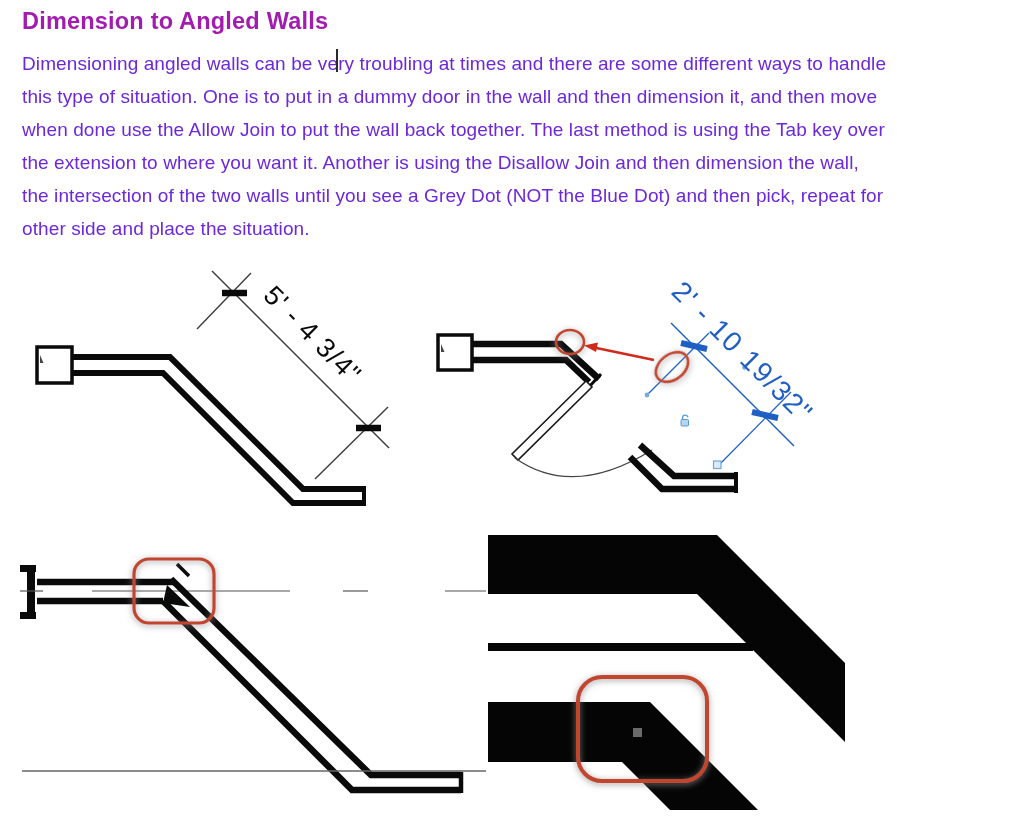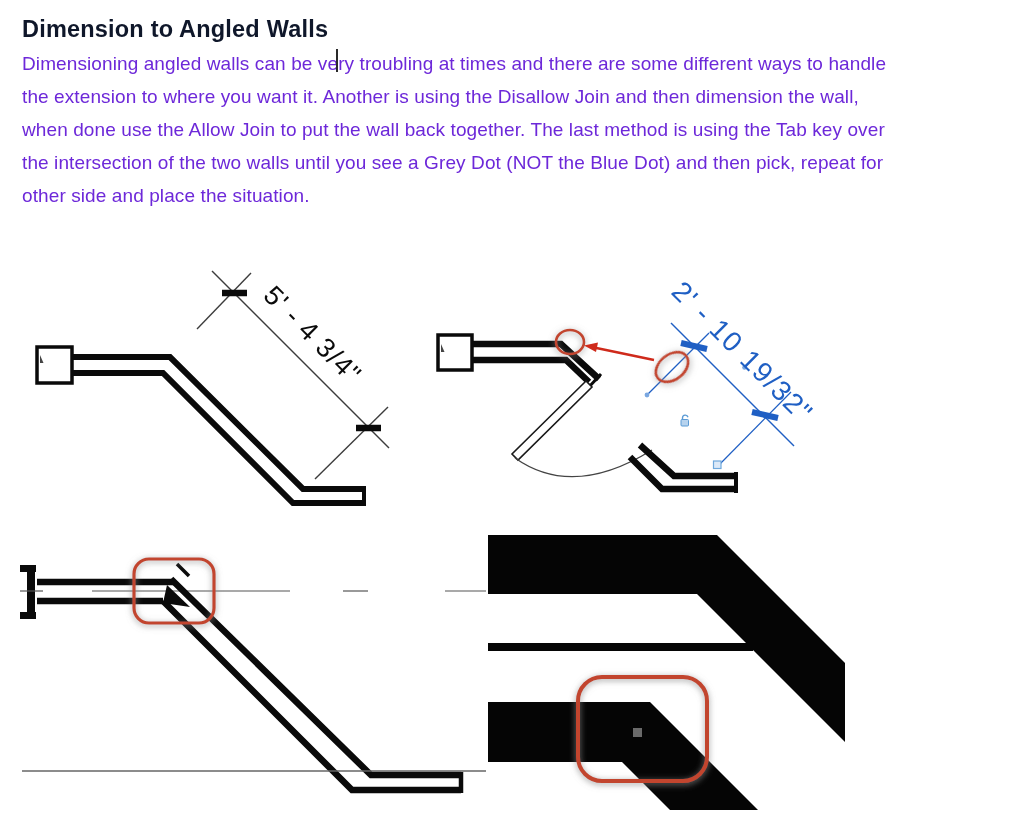--- a/index.html
+++ b/index.html
@@ -1,22 +1,22 @@
 <!DOCTYPE html>
 <html><head>
 <meta charset="utf-8">
 <style>
   html,body{margin:0;padding:0;background:#fff;}
   .page{
     position:relative;width:1016px;height:817px;background:#ffffff;
     font-family:"Liberation Sans", sans-serif;overflow:hidden;
   }
   .title{
-    position:absolute;left:22px;top:16px;margin:0;
-    font-size:23.5px;font-weight:bold;color:#0f172a;letter-spacing:.2px;
+    position:absolute;left:22px;top:8px;margin:0;
+    font-size:23.5px;font-weight:bold;color:#a21caf;letter-spacing:.2px;
   }
   .para{position:absolute;left:22px;top:47px;width:990px;}
   .bline{
     height:33px;line-height:33px;font-size:19px;color:#6d28d9;
     white-space:nowrap;letter-spacing:.1px;
   }
   .caret{
     position:absolute;left:336px;top:49px;width:1.5px;height:23px;background:#2a2a2a;
   }
   .figsvg{position:absolute;left:0;top:250px;}
@@ -24,22 +24,23 @@
 </style>
 </head>
 <body>
 
 <div class="page">
 
   <h1 class="title">Dimension to Angled Walls</h1>
 
   <div class="para">
     <div class="bline">Dimensioning angled walls can be very troubling at times and there are some different ways to handle</div>
+    <div class="bline">this type of situation. One is to put in a dummy door in the wall and then dimension it, and then move</div>
+    <div class="bline">when done use the Allow Join to put the wall back together. The last method is using the Tab key over</div>
     <div class="bline">the extension to where you want it. Another is using the Disallow Join and then dimension the wall,</div>
-    <div class="bline">when done use the Allow Join to put the wall back together. The last method is using the Tab key over</div>
     <div class="bline">the intersection of the two walls until you see a Grey Dot (NOT the Blue Dot) and then pick, repeat for</div>
     <div class="bline">other side and place the situation.</div>
   </div>
 
   <div class="caret"></div>
 
   <svg class="figsvg" width="1016" height="567" viewBox="0 250 1016 567">
     <defs>
       <filter id="halo" x="-40%" y="-40%" width="180%" height="180%">
         <feDropShadow dx="0" dy="1.5" stdDeviation="3" flood-color="#8d8d8d" flood-opacity="0.85"></feDropShadow>

